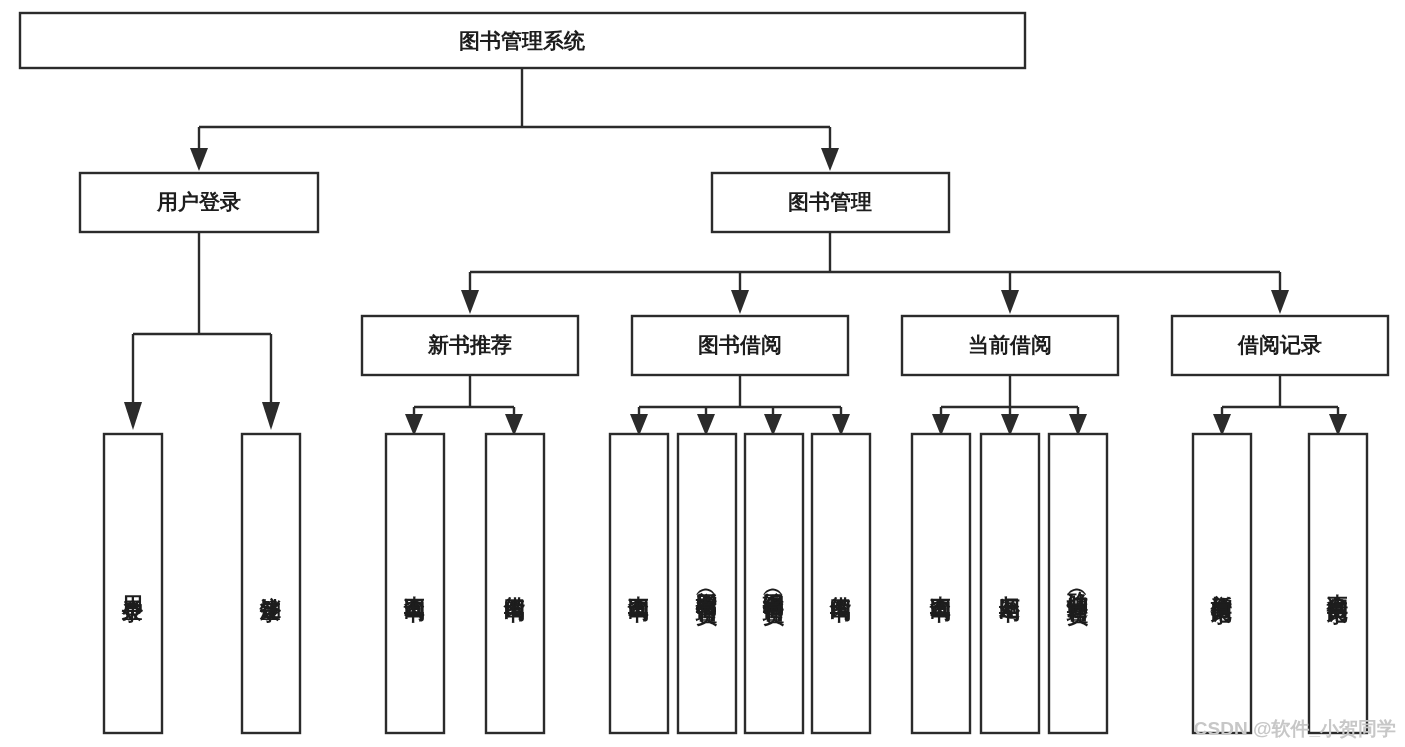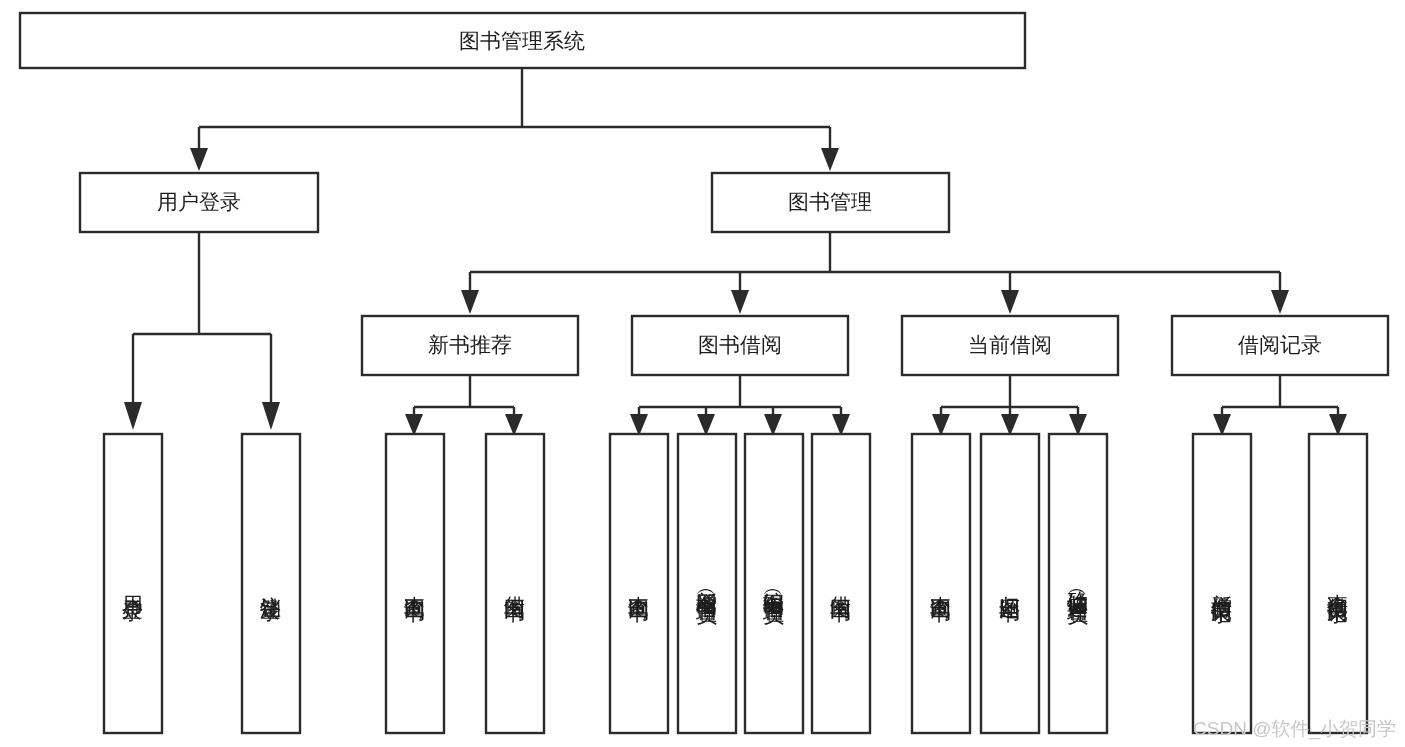--- a/index.html
+++ b/index.html
@@ -13,20 +13,21 @@
     font-family: "Liberation Sans", "DejaVu Sans", sans-serif;
     overflow: hidden;
     position: relative;
   }
   #diagram-root {
     position: absolute;
     left: 0;
     top: 0;
     width: 1405px;
     height: 747px;
+    font-weight: bold;
   }
   svg.tree {
     display: block;
     width: 1405px;
     height: 747px;
   }
   .node-rect {
     fill: #ffffff;
     stroke: #2b2b2b;
     stroke-width: 2.4;

